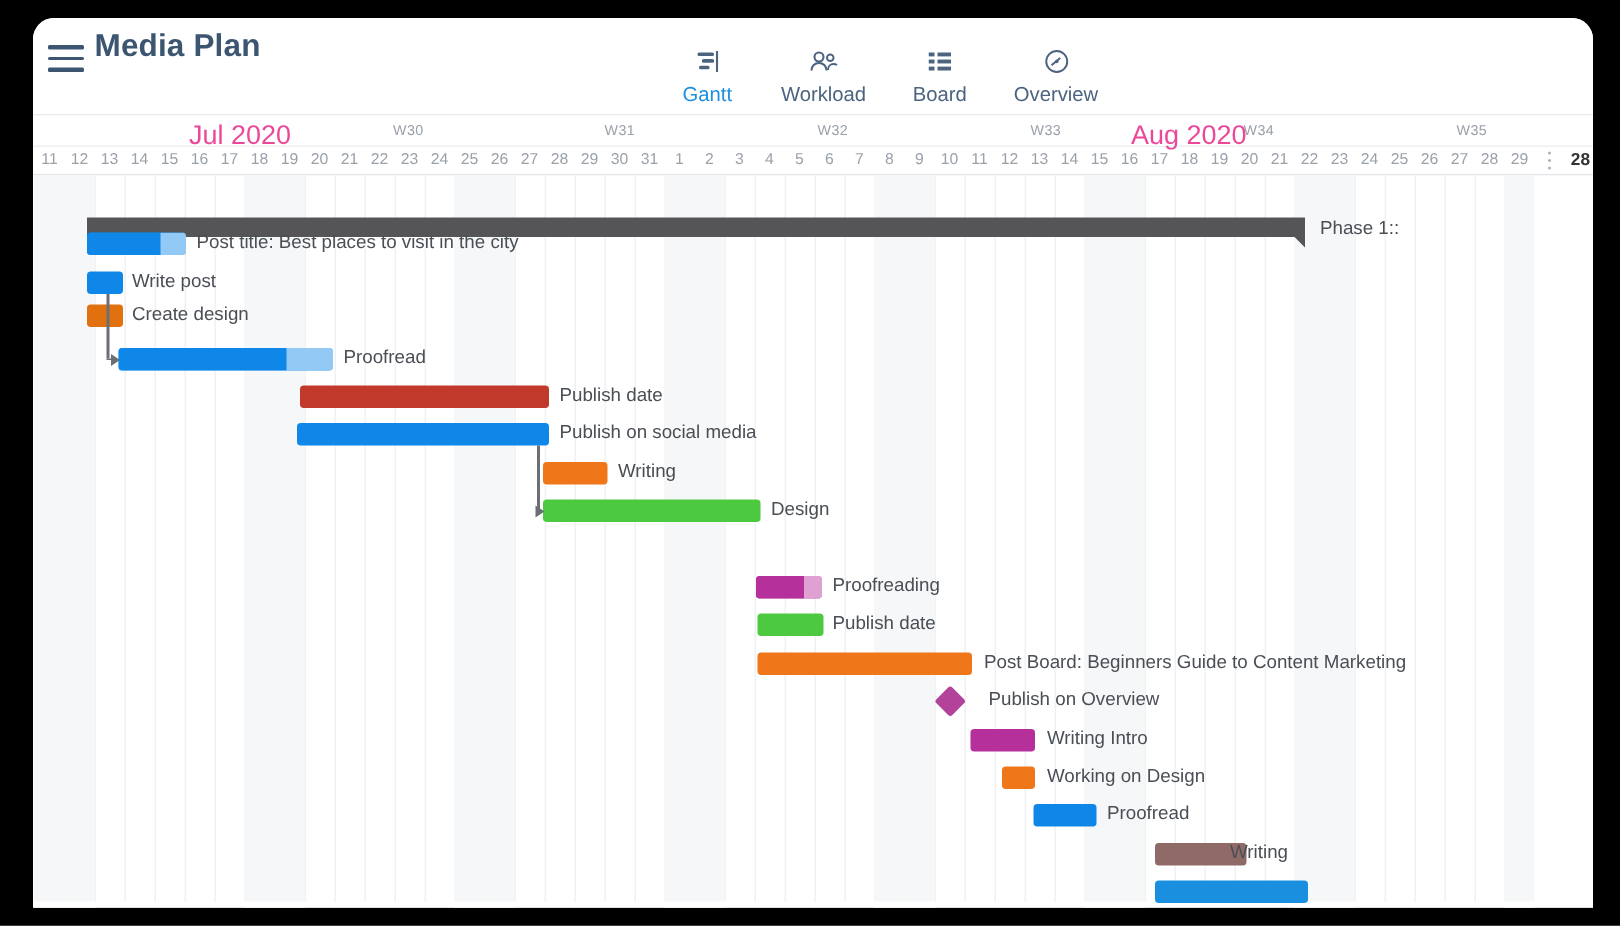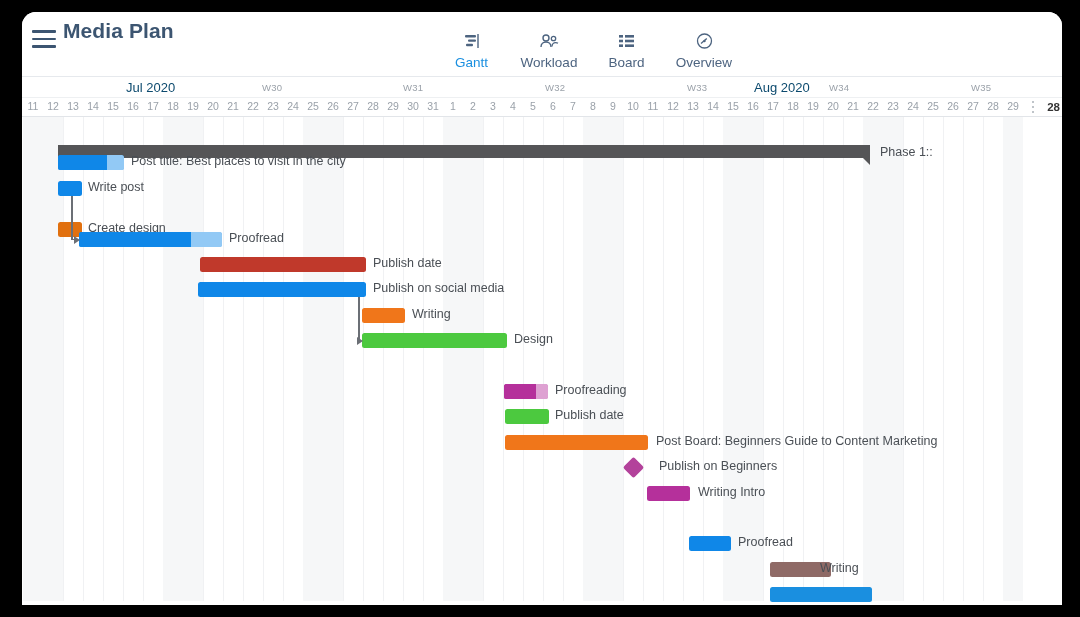--- a/index.html
+++ b/index.html
@@ -66,21 +66,21 @@
 
   
   #timeline-head{
     position:relative;height:39px;background:#fff;
     border-bottom:1px solid #e2e5e9;overflow:hidden;
   }
   #month-row{position:relative;height:20px;border-bottom:1px solid #eef0f2;}
   .month-lbl,.week-lbl{
     position:absolute;top:3px;font-size:12px;color:#8c949e;white-space:nowrap;
   }
-  .month-lbl{font-size:13px;color:#0c4a6e;}
+  .month-lbl{font-size:18px;color:#ec4899;}
   .week-lbl{font-size:9.5px;color:#9aa1a9;letter-spacing:.3px;top:5px;}
   #day-row{position:relative;height:18px;}
   .day-lbl{
     position:absolute;top:2px;width:20px;text-align:center;
     font-size:10.5px;color:#9aa1a9;
   }
   #right-badge{
     position:absolute;right:2px;top:3px;font-size:11.5px;font-weight:700;color:#333;
   }
   #kebab{
@@ -355,21 +355,21 @@
         <div class="bar" style="left: 36px; width: 66px; background: rgb(15, 135, 232);">
           <div class="prog" style="width: 74%; background: rgb(15, 135, 232);"></div>
           <div class="rest" style="width: 26%; background: rgb(255, 255, 255); opacity: 0.55;"></div>
         </div>
         <div class="bar-label" style="left: 109px;">Post title: Best places to visit in the city</div>
       </div>
       <div class="row" style="top: 58.8px;">
         <div class="bar" style="left: 36px; width: 24px; background: rgb(15, 135, 232);"></div>
         <div class="bar-label" style="left: 66px;">Write post</div>
       </div>
-      <div class="row" style="top: 100px;">
+      <div class="row" style="top: 81px;">
         <div class="bar" style="left: 36px; width: 24px; background: rgb(225, 112, 14);"></div>
         <div class="bar-label" style="left: 66px;">Create design</div>
       </div>
       <div class="row" style="top: 109.6px;">
         <div class="bar" style="left: 57px; width: 143px; background: rgb(15, 135, 232);">
           <div class="prog" style="width: 78%; background: rgb(15, 135, 232);"></div>
           <div class="rest" style="width: 22%; background: rgb(255, 255, 255); opacity: 0.55;"></div>
         </div>
         <div class="bar-label" style="left: 207px;">Proofread</div>
       </div>
@@ -399,25 +399,29 @@
       <div class="row" style="top: 287.4px;">
         <div class="bar" style="left: 483px; width: 44px; background: rgb(76, 201, 63);"></div>
         <div class="bar-label" style="left: 533px;">Publish date</div>
       </div>
       <div class="row" style="top: 312.8px;">
         <div class="bar" style="left: 483px; width: 143px; background: rgb(240, 118, 26);"></div>
         <div class="bar-label" style="left: 634px;">Post Board: Beginners Guide to Content Marketing</div>
       </div>
       <div class="row" style="top: 338.2px;">
         <div class="milestone" style="left: 604px; background: rgb(179, 66, 155);"></div>
-        <div class="bar-label" style="left: 637px;">Publish on Beginners</div>
+        <div class="bar-label" style="left: 637px;">Publish on Overview</div>
       </div>
       <div class="row" style="top: 363.6px;">
         <div class="bar" style="left: 625px; width: 43px; background: rgb(181, 48, 155);"></div>
         <div class="bar-label" style="left: 676px;">Writing Intro</div>
+      </div>
+      <div class="row" style="top: 389px;">
+        <div class="bar" style="left: 646px; width: 22px; background: rgb(240, 118, 26);"></div>
+        <div class="bar-label" style="left: 676px;">Working on Design</div>
       </div>
       <div class="row" style="top: 414.4px;">
         <div class="bar" style="left: 667px; width: 42px; background: rgb(15, 135, 232);"></div>
         <div class="bar-label" style="left: 716px;">Proofread</div>
       </div>
       <div class="row" style="top: 439.8px;">
         <div class="bar" style="left: 748px; width: 61px; background: rgb(143, 106, 102);"></div>
         <div class="bar-label" style="left: 798px;">Writing</div>
       </div>
       <div class="row" style="top: 465.2px;">

